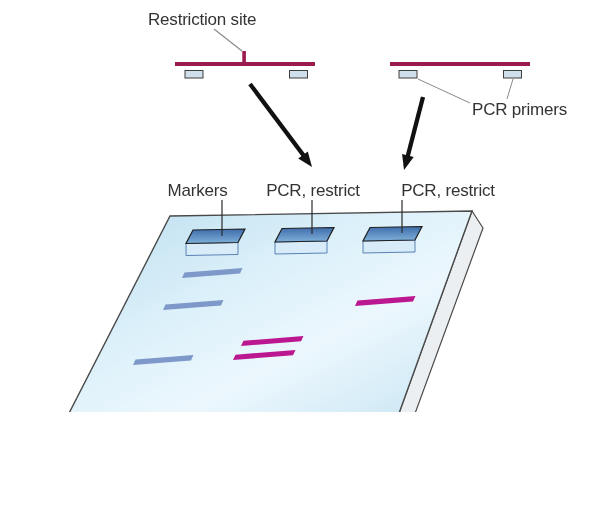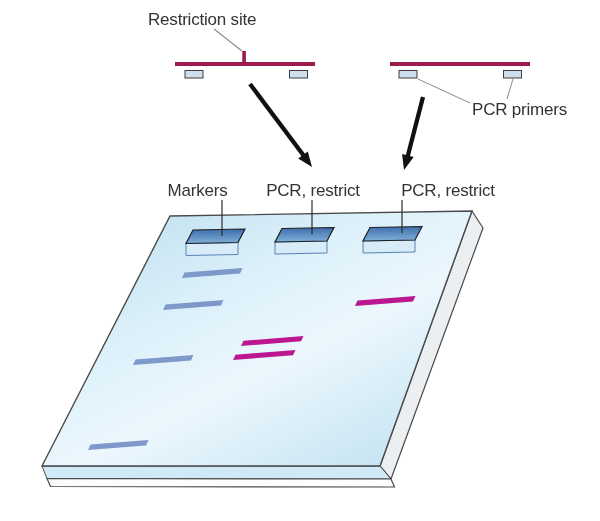--- a/index.html
+++ b/index.html
@@ -4,21 +4,21 @@
 <style>
   html, body {
     margin: 0;
     padding: 0;
     background: #ffffff;
     font-family: "Liberation Sans", sans-serif;
   }
   .figure-wrap {
     position: relative;
     width: 600px;
-    height: 521px;
+    height: 412px;
     background: #ffffff;
     overflow: hidden;
   }
   svg { display: block; }
   text {
     font-family: "Liberation Sans", sans-serif;
     font-size: 17px;
     fill: #333333;
     letter-spacing: -0.2px;
   }

